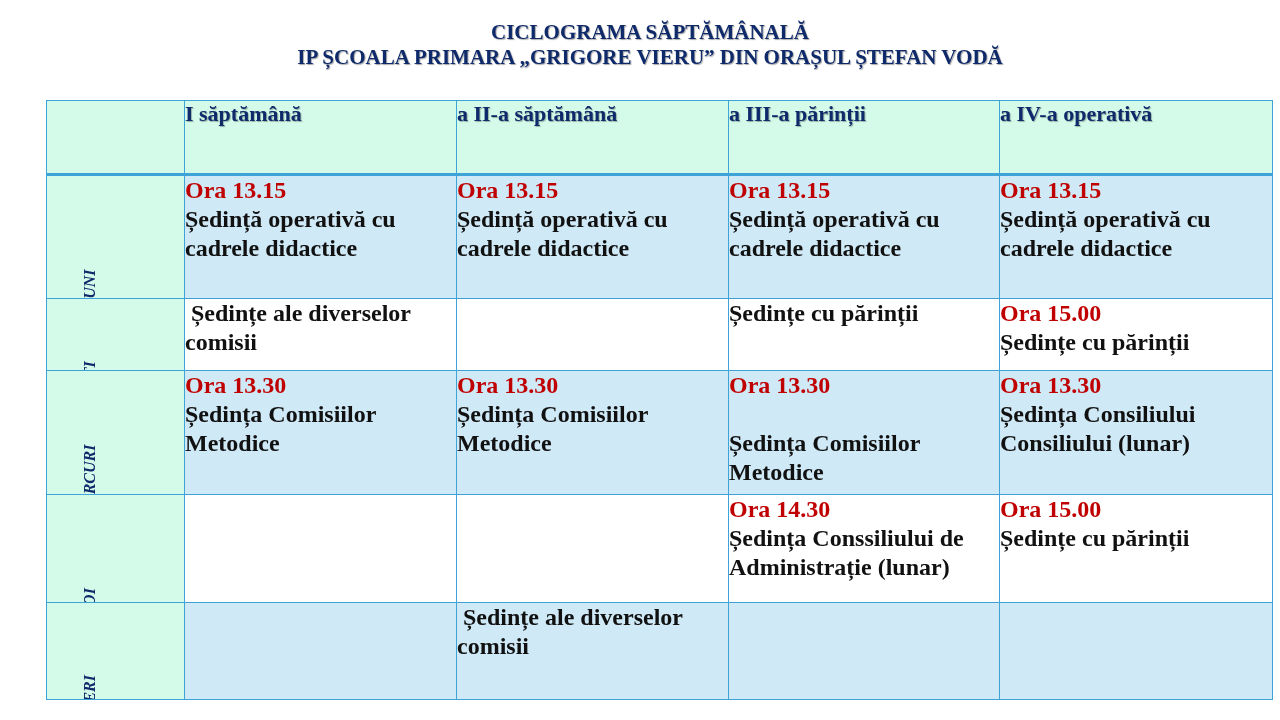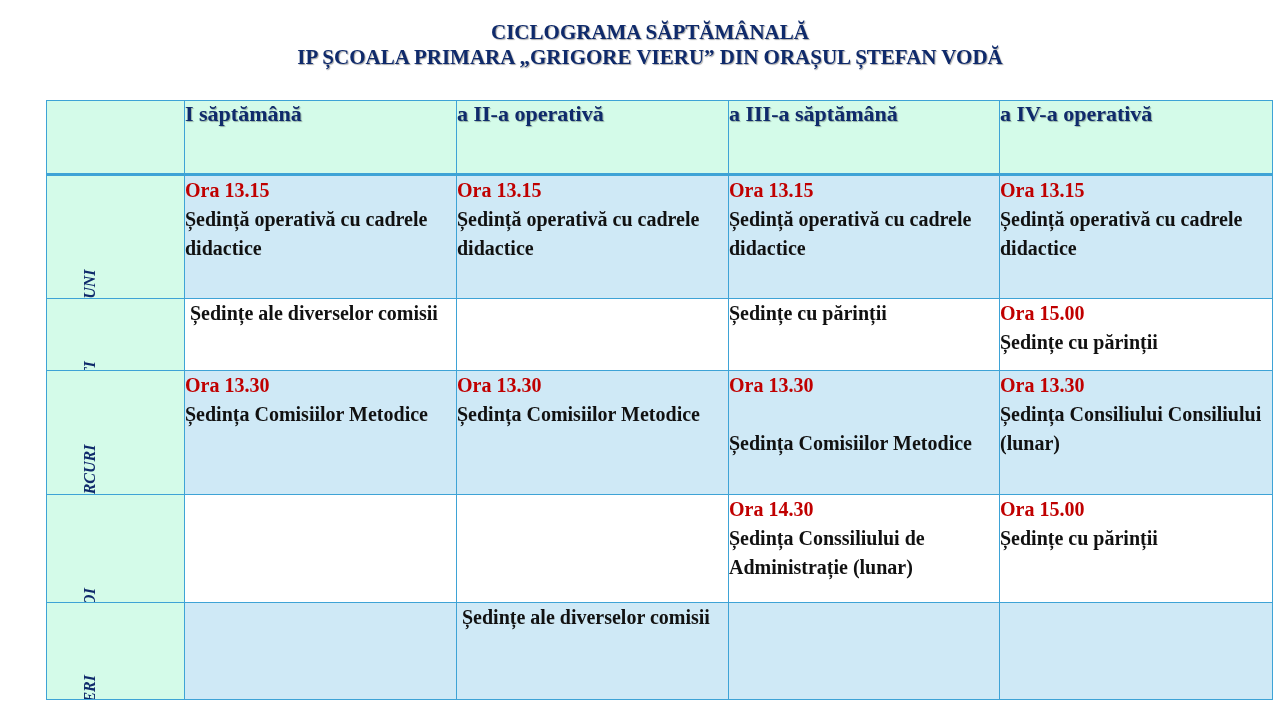--- a/index.html
+++ b/index.html
@@ -28,21 +28,21 @@
     tr.head-row th { border-bottom: 3px solid #3ea3d6; }
     td.day {
       background: #d4fbe9; position: relative; vertical-align: middle;
     }
     .day-label {
       position: absolute; left: 22px; bottom: 50%;
       transform-origin: left bottom;
       font-style: italic; font-weight: bold; color: #0f2a6b; font-size: 16px;
       white-space: nowrap;
     }
-    td.cell { padding: 8px 10px 0 10px; font-size: 20px; font-weight: bold; line-height: 29px; color: #111; }
+    td.cell { padding: 8px 10px 0 10px; font-size: 24px; font-weight: bold; line-height: 29px; color: #111; }
     tr.blue td.cell { background: #cfe9f6; }
     tr.white td.cell { background: #ffffff; }
     .time { color: #c00000; display: block; }
     .desc { display: block; color: #111; }
     .gap { display: block; height: 29px; }
   </style>
 </head>
 <body>
 
 <div class="title-block">
@@ -55,22 +55,22 @@
     <col style="width:138px">
     <col style="width:272px">
     <col style="width:272px">
     <col style="width:271px">
     <col style="width:273px">
   </colgroup>
   <tbody>
       <tr class="head-row">
     <th class="corner"></th>
     <th class="week-head">I săptămână</th>
-    <th class="week-head">a II-a operativă</th>
-    <th class="week-head">a III-a săptămână</th>
+    <th class="week-head">a II-a săptămână</th>
+    <th class="week-head">a III-a părinții</th>
     <th class="week-head">a IV-a operativă</th>
   </tr>
 
   <tr class="blue" style="height:124px">
     <td class="day">
       <span class="day-label" style="transform: translate(14px, 34px) rotate(-90deg) translate(-50%, 0); left:38px; bottom:auto; top:50%;">LUNI</span>
     </td>
     <td class="cell">
           <span class="time">Ora 13.15</span>
           <span class="desc">Ședință operativă cu cadrele didactice</span>

